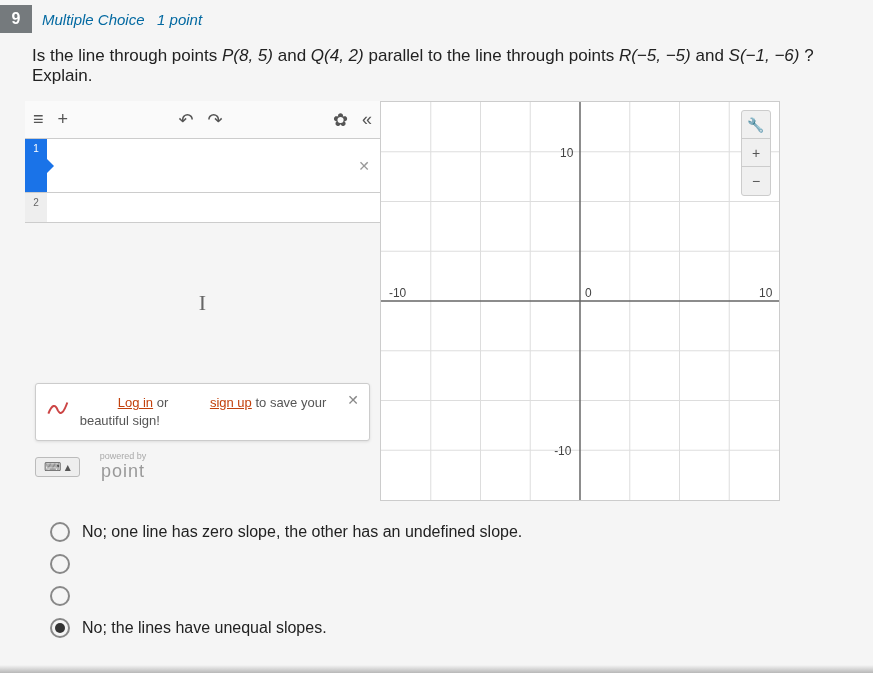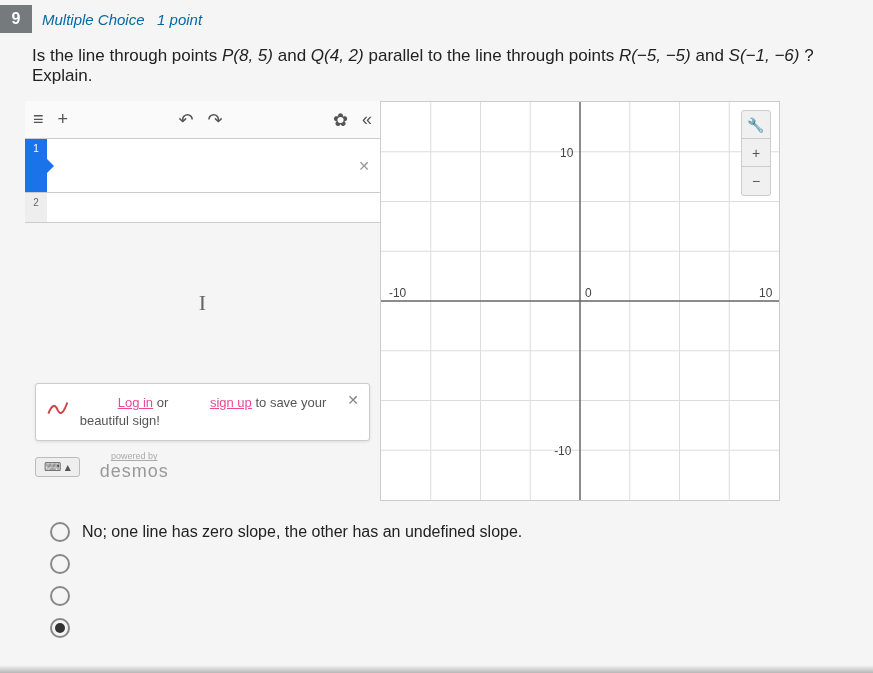--- a/index.html
+++ b/index.html
@@ -22,27 +22,27 @@
 .row-num.active::after { content: ""; position: absolute; right: -7px; top: 50%; transform: translateY(-50%); border-left: 7px solid #1a73e8; border-top: 7px solid transparent; border-bottom: 7px solid transparent; }
 .row-input { flex: 1; height: 100%; padding: 0 8px; display: flex; align-items: center; }
 .row-close { color: #999; font-size: 14px; padding-right: 10px; cursor: pointer; }
 .calc-row.short { height: 30px; }
 
 .cursor-area { height: 160px; display: flex; align-items: center; justify-content: center; color: #666; font-family: 'Times New Roman', serif; font-size: 22px; }
 
 .login-box { margin: 0 10px; border: 1px solid #ccc; background: #fff; padding: 10px; display: flex; align-items: flex-start; gap: 10px; position: relative; border-radius: 3px; box-shadow: 0 1px 3px rgba(0,0,0,0.1); }
 .login-logo { width: 28px; height: 28px; }
 .login-text { font-size: 13px; color: #555; line-height: 1.4; }
-.login-text a { color: #ec4899; text-decoration: underline; margin-left: 38px; }
+.login-text a { color: #c2410c; text-decoration: underline; margin-left: 38px; }
 .login-close { position: absolute; right: 10px; top: 8px; color: #888; font-size: 14px; cursor: pointer; }
 
 .calc-footer { display: flex; align-items: center; padding: 10px 10px 0 10px; gap: 20px; }
 .kbd-btn { border: 1px solid #bbb; background: #eee; padding: 2px 8px; border-radius: 3px; font-size: 12px; color: #555; display: flex; align-items: center; gap: 4px; }
 .powered { text-align: center; }
-.powered .pby { font-size: 9px; color: #aaa; text-decoration: underline; }
+.powered .pby { font-size: 9px; color: #aaa; }
 .powered .dname { color: #999; font-size: 18px; letter-spacing: 1px; }
 
 .graph-panel { width: 400px; height: 400px; position: relative; background: #fff; border: 1px solid #ccc; }
 .graph-svg { width: 100%; height: 100%; }
 .grid-line { stroke: #ddd; stroke-width: 1; }
 .axis-line { stroke: #666; stroke-width: 1.5; }
 .axis-label { font-size: 12px; fill: #444; }
 
 .zoom-tools { position: absolute; right: 8px; top: 8px; width: 30px; background: #f0f0f0; border: 1px solid #ccc; border-radius: 3px; }
 .zoom-btn { height: 28px; display: flex; align-items: center; justify-content: center; font-size: 14px; color: #555; border-bottom: 1px solid #ccc; cursor: pointer; }
@@ -109,21 +109,21 @@
         </svg>
       <div class="login-text">
         <a>Log in</a><span> or </span><a>sign up</a><span> to save your beautiful sign!</span>
       </div>
       <span class="login-close">✕</span>
     </div>
     <div class="calc-footer">
       <div class="kbd-btn">⌨ ▴</div>
       <div class="powered">
         <div class="pby">powered by</div>
-        <div class="dname">desmos</div>
+        <div class="dname">point</div>
       </div>
     </div>
   </div>
 
   <div class="graph-panel">
     <svg class="graph-svg" viewBox="0 0 400 400">
       <line class="grid-line" x1="50" y1="0" x2="50" y2="400"></line>
       <line class="grid-line" x1="100" y1="0" x2="100" y2="400"></line>
       <line class="grid-line" x1="150" y1="0" x2="150" y2="400"></line>
       <line class="grid-line" x1="250" y1="0" x2="250" y2="400"></line>
@@ -157,16 +157,17 @@
     <div class="answer-text">No; one line has zero slope, the other has an undefined slope.</div>
   </div>
   <div class="answer-row">
     <div class="radio"></div>
   </div>
   <div class="answer-row">
     <div class="radio"></div>
   </div>
   <div class="answer-row">
     <div class="radio selected"></div>
+    <div class="answer-text">No; the lines have unequal slopes.</div>
   </div>
 </div>
 
 <div class="bottom-shadow"></div>
 
 </body></html>

